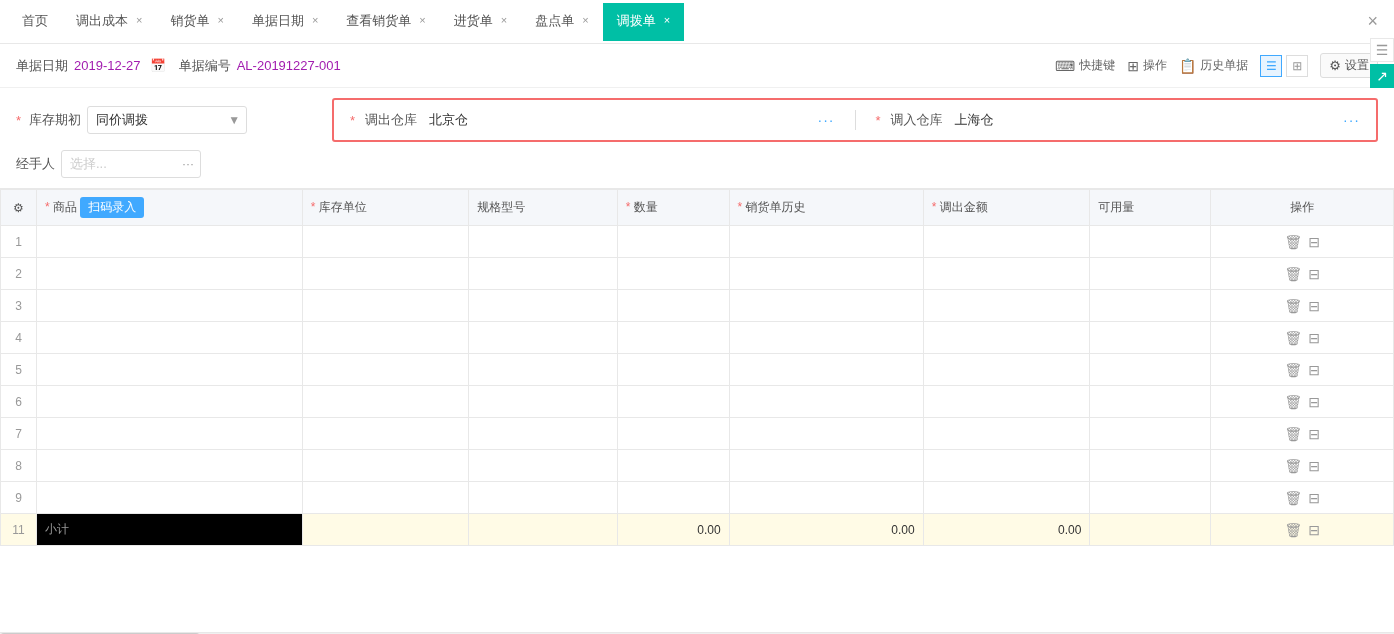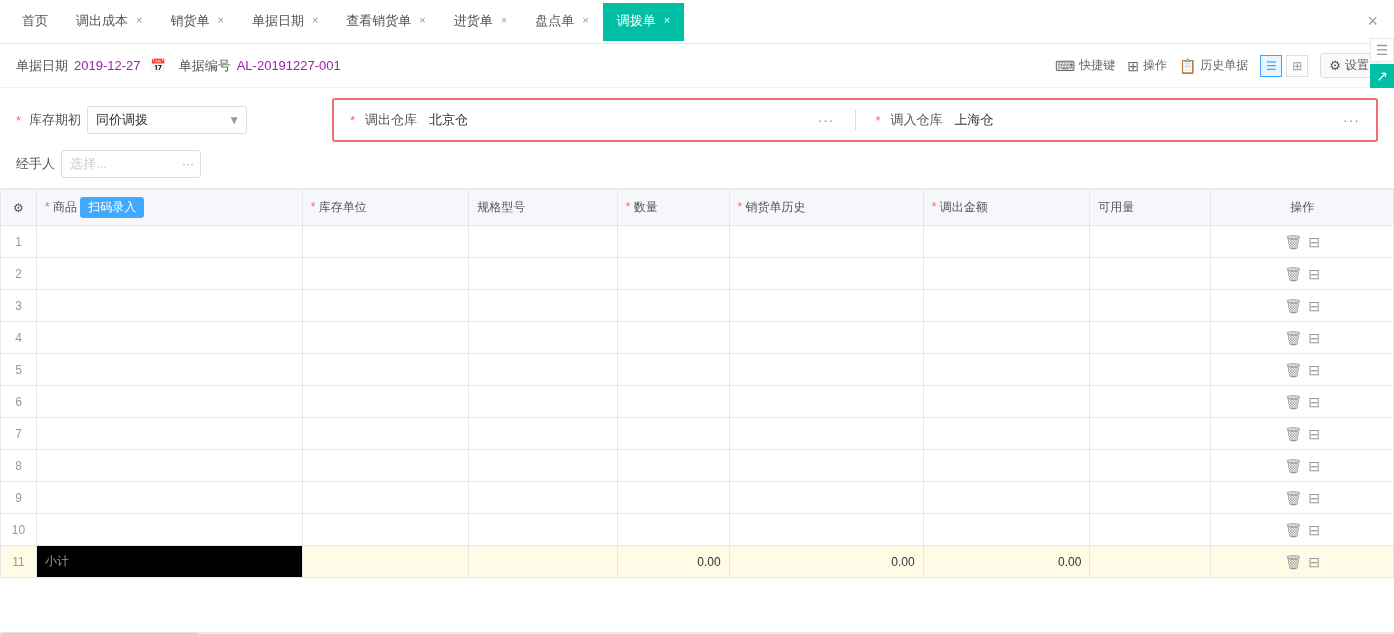--- a/index.html
+++ b/index.html
@@ -538,36 +538,20 @@
         <td></td>
         <td></td>
         <td></td>
         <td>
           <div class="op-icons">
             <span class="op-icon">🗑</span>
             <span class="op-icon copy">⊟</span>
           </div>
         </td>
       </tr>
-            <tr>
-        <td class="row-num">10</td>
-        <td></td>
-        <td></td>
-        <td></td>
-        <td></td>
-        <td></td>
-        <td></td>
-        <td></td>
-        <td>
-          <div class="op-icons">
-            <span class="op-icon">🗑</span>
-            <span class="op-icon copy">⊟</span>
-          </div>
-        </td>
-      </tr>
             <tr style="background: rgb(255, 251, 230);">
         <td class="row-num">11</td>
         <td style="background:#000000;color:#999;">小计</td>
         <td style="background:#fffbe6;"></td>
         <td style="background:#fffbe6;"></td>
         <td style="background:#fffbe6;text-align:right;">0.00</td>
         <td style="background:#fffbe6;text-align:right;">0.00</td>
         <td style="background:#fffbe6;text-align:right;">0.00</td>
         <td style="background:#fffbe6;"></td>
         <td style="background:#fffbe6;">

